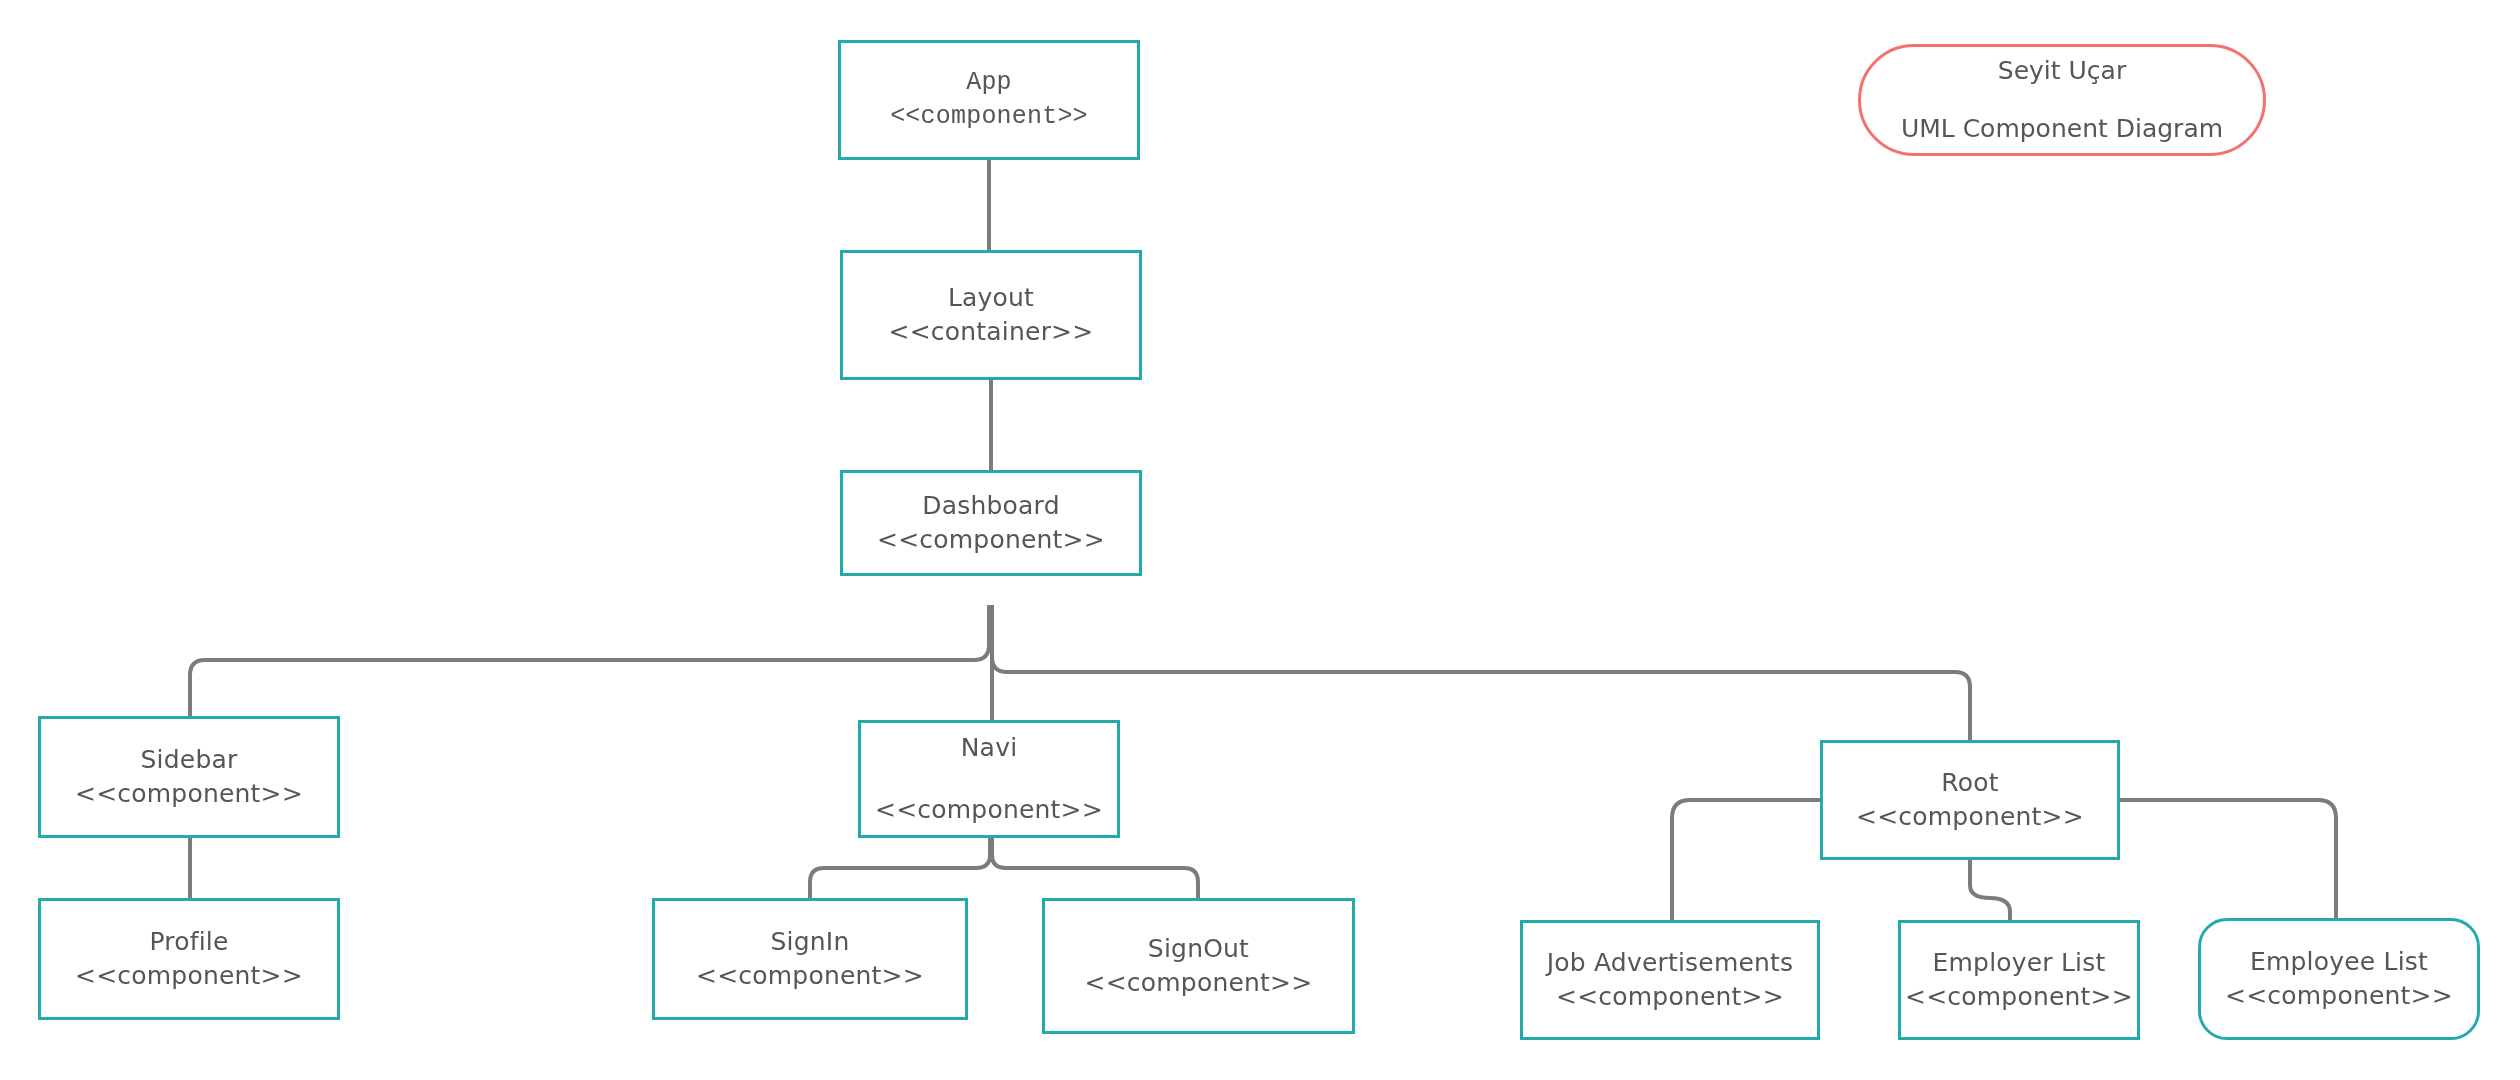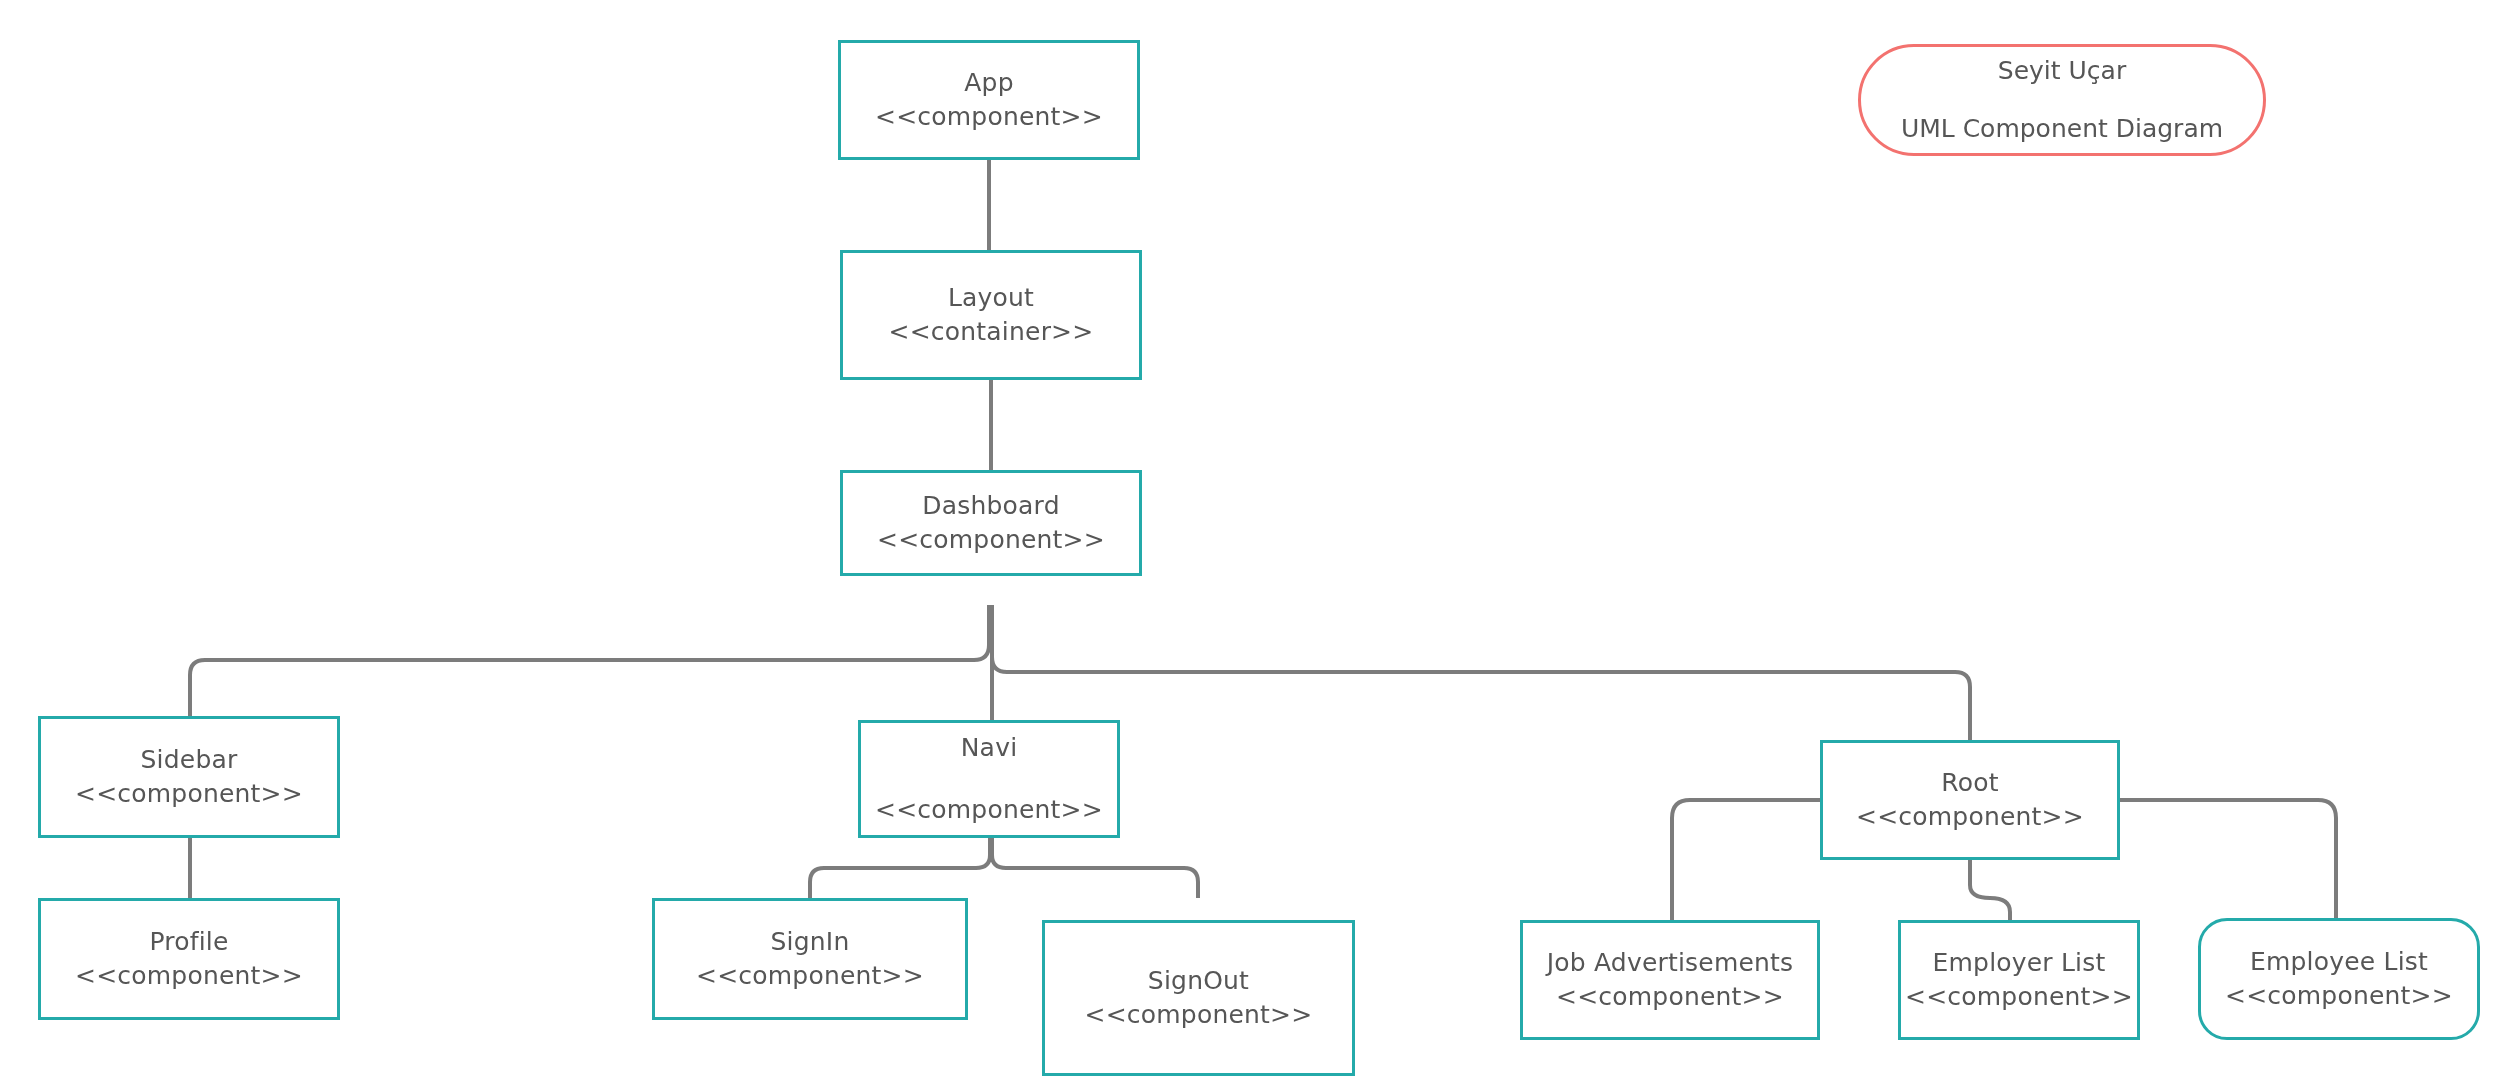--- a/index.html
+++ b/index.html
@@ -92,21 +92,21 @@
       <path d="M 992,838 L 992,855 Q 992,868 1006,868 L 1184,868 Q 1198,868 1198,882 L 1198,898"></path>
 
       <path d="M 1820,800 L 1690,800 Q 1672,800 1672,818 L 1672,920"></path>
 
       <path d="M 1970,860 L 1970,885 Q 1970,898 1990,898 Q 2010,898 2010,912 L 2010,920"></path>
 
       <path d="M 2120,800 L 2318,800 Q 2336,800 2336,818 L 2336,918"></path>
     </g>
   </svg>
 
-  <div class="node" style="left: 838px; top: 40px; width: 302px; height: 120px; border-color: rgb(36, 170, 170);">
+  <div class="node" style="left: 838px; top: 40px; width: 302px; height: 120px; border-color: rgb(36, 170, 170); font-family: Liberation Mono, monospace;">
     <span class="node-name">App</span>
     <span class="node-stereo">&lt;&lt;component&gt;&gt;</span>
   </div>
 
   <div class="node" style="left: 840px; top: 250px; width: 302px; height: 130px; border-color: rgb(36, 170, 170);">
     <span class="node-name">Layout</span>
     <span class="node-stereo">&lt;&lt;container&gt;&gt;</span>
   </div>
 
   <div class="node" style="left: 840px; top: 470px; width: 302px; height: 106px; border-color: rgb(36, 170, 170);">
@@ -127,21 +127,21 @@
   <div class="node" style="left: 858px; top: 720px; width: 262px; height: 118px; border-color: rgb(36, 170, 170); gap: 28px;">
     <span class="node-name">Navi</span>
     <span class="node-stereo">&lt;&lt;component&gt;&gt;</span>
   </div>
 
   <div class="node" style="left: 652px; top: 898px; width: 316px; height: 122px; border-color: rgb(36, 170, 170);">
     <span class="node-name">SignIn</span>
     <span class="node-stereo">&lt;&lt;component&gt;&gt;</span>
   </div>
 
-  <div class="node" style="left: 1042px; top: 920px; width: 313px; height: 156px; border-color: rgb(36, 170, 170);">
+  <div class="node" style="left: 1042px; top: 898px; width: 313px; height: 136px; border-color: rgb(36, 170, 170);">
     <span class="node-name">SignOut</span>
     <span class="node-stereo">&lt;&lt;component&gt;&gt;</span>
   </div>
 
   <div class="node" style="left: 1820px; top: 740px; width: 300px; height: 120px; border-color: rgb(36, 170, 170);">
     <span class="node-name">Root</span>
     <span class="node-stereo">&lt;&lt;component&gt;&gt;</span>
   </div>
 
   <div class="node" style="left: 1520px; top: 920px; width: 300px; height: 120px; border-color: rgb(36, 170, 170);">

